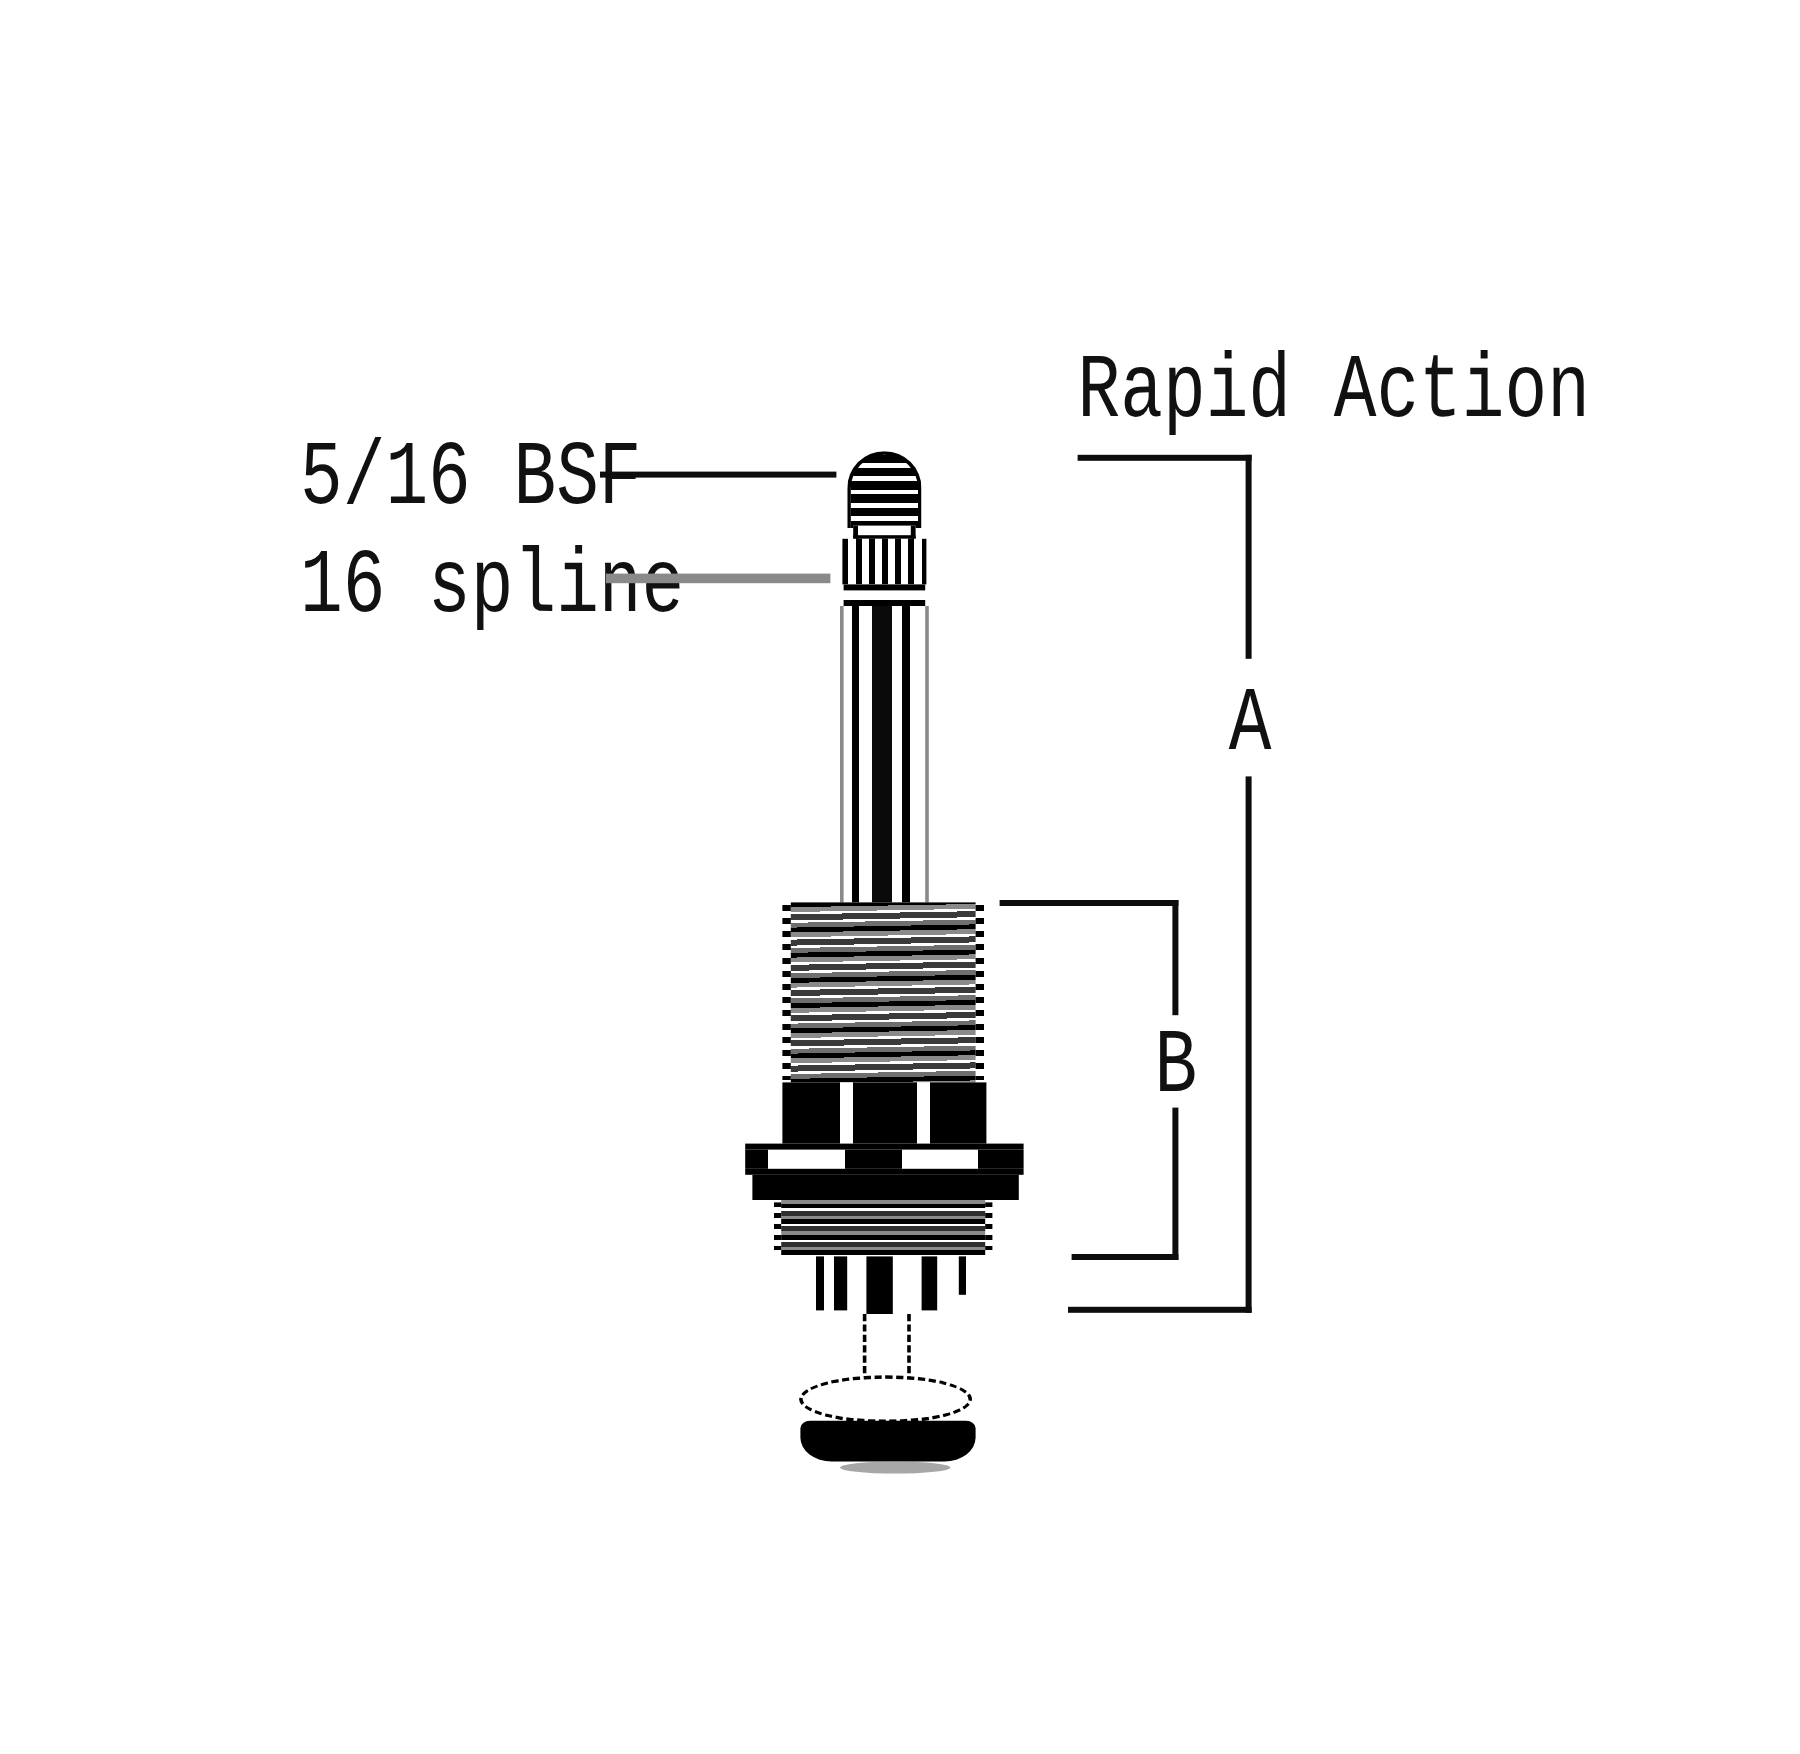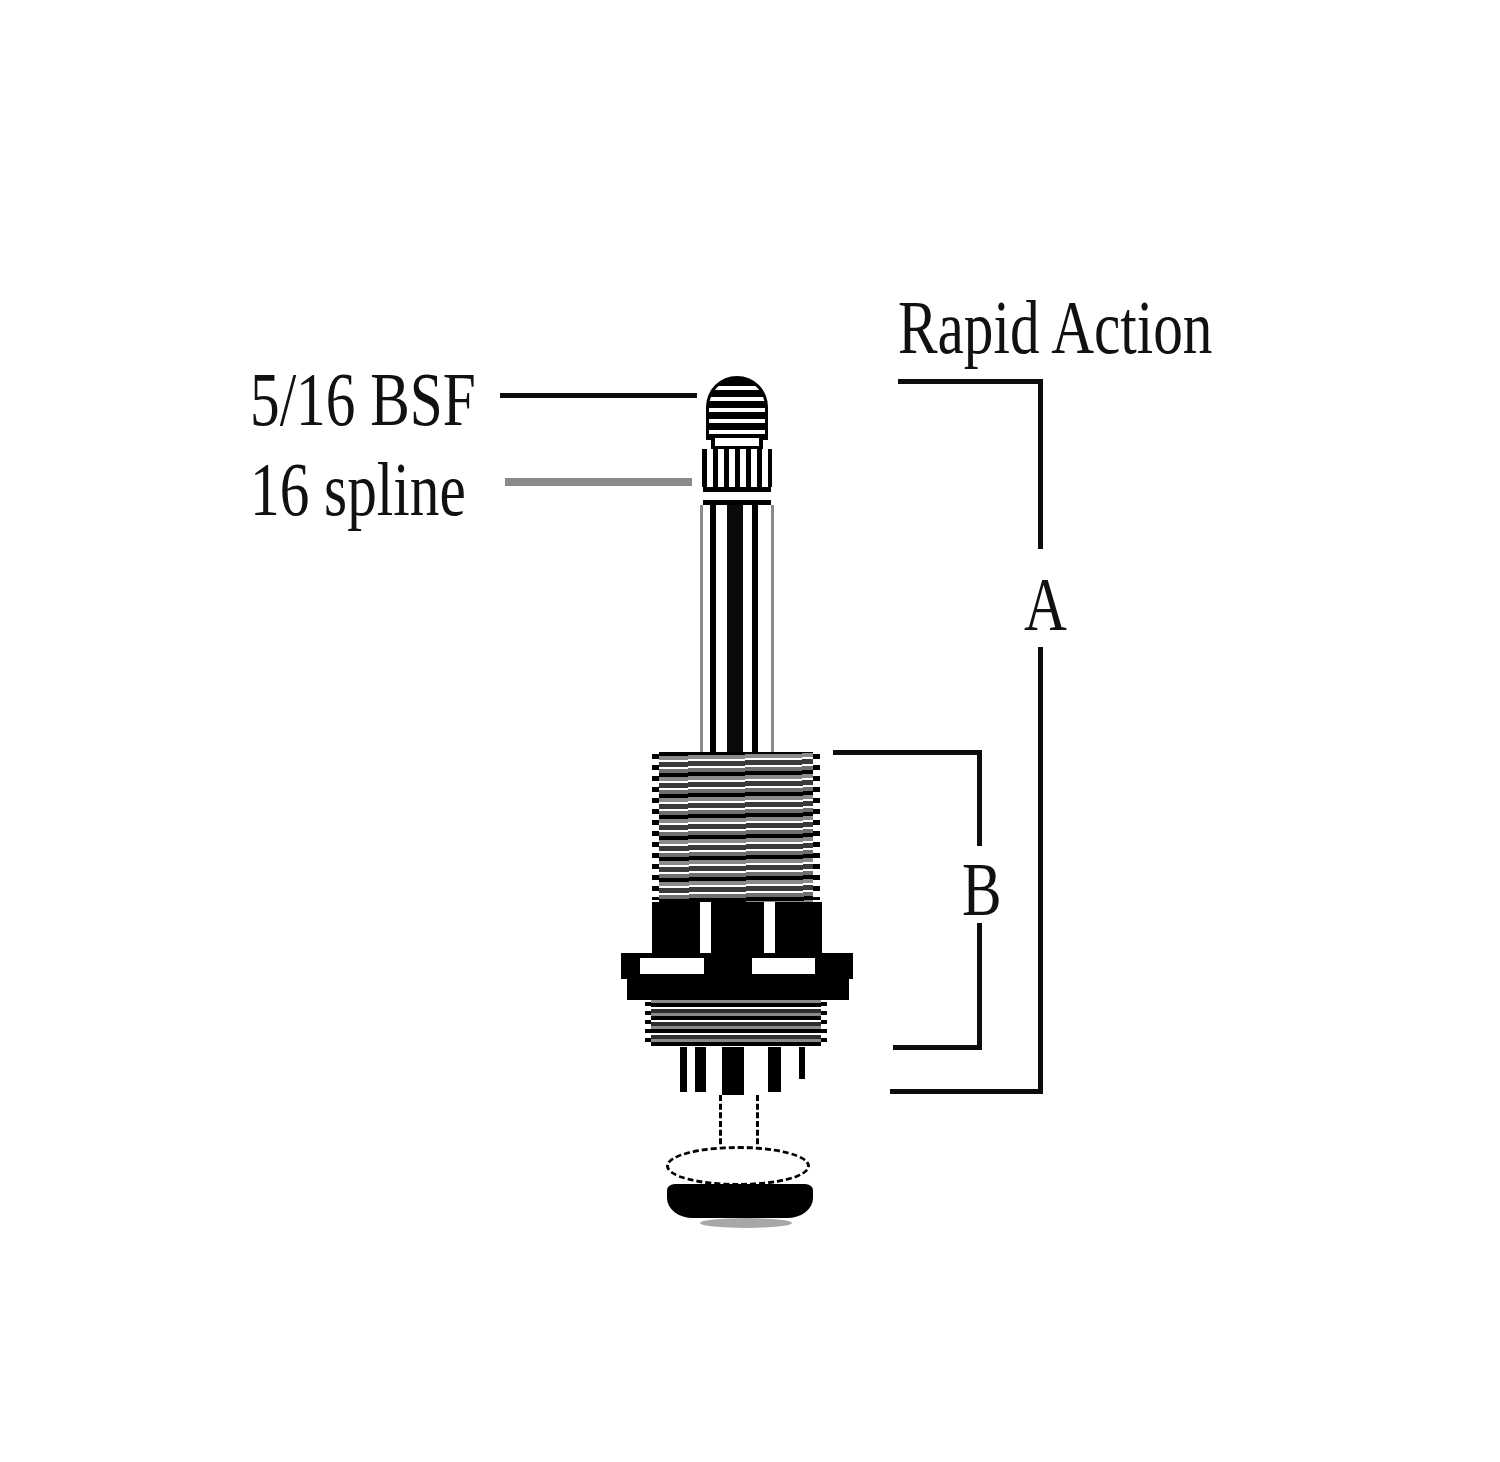--- a/index.html
+++ b/index.html
@@ -3,21 +3,21 @@
 <meta charset="utf-8">
 <style>
   * { box-sizing: border-box; margin: 0; padding: 0; }
   html, body { background: #ffffff; }
   #canvas {
     position: relative;
     width: 1500px;
     height: 1462px;
     background: #ffffff;
     overflow: hidden;
-    font-family: Liberation Serif, serif;
+    font-family: Liberation Mono, monospace;
   }
   .lbl {
     position: absolute;
     color: #111111;
     font-size: 76px;
     line-height: 1;
     white-space: nowrap;
     transform: scaleX(0.78);
     transform-origin: 0 0;
   }

